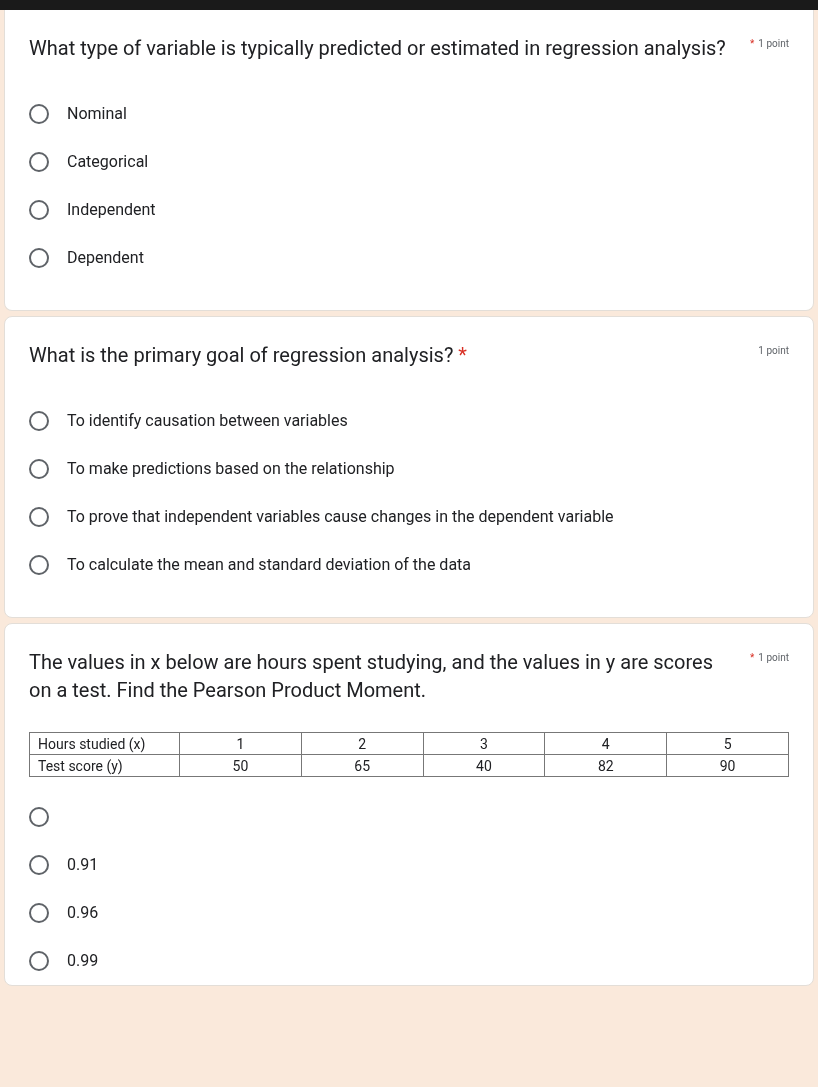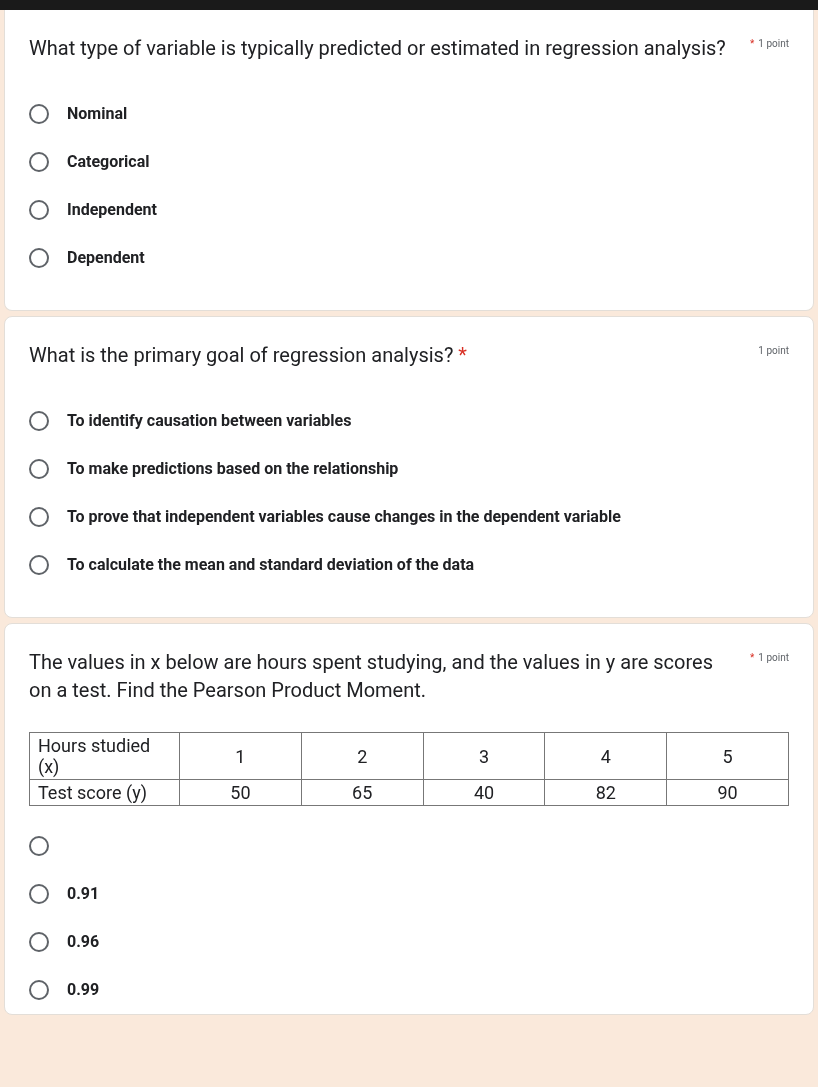--- a/index.html
+++ b/index.html
@@ -38,38 +38,37 @@
     padding-top: 4px;
   }
   .points .req { margin-right: 4px; }
   .options { margin-top: 28px; }
   .opt {
     display: flex;
     align-items: flex-start;
     padding: 14px 0;
     font-size: 16px;
     color: #202124;
-    font-weight: bold;
   }
   .opt .radio {
     flex: 0 0 auto;
     width: 20px; height: 20px;
     border: 2px solid #5f6368;
     border-radius: 50%;
     margin-right: 18px;
     position: relative;
     background: #fff;
   }
   .opt .label { flex: 1; line-height: 20px; }
   .tbl-wrap { margin-top: 28px; margin-bottom: 8px; }
   table.data {
     border-collapse: collapse;
     width: 812px;
     max-width: 100%;
-    font-size: 18px;
+    font-size: 14px;
   }
   table.data td, table.data th {
     border: 1px solid #777;
     padding: 2px 8px;
     height: 22px;
     text-align: center;
     font-weight: 400;
     color: #202124;
     background: #fff;
   }

